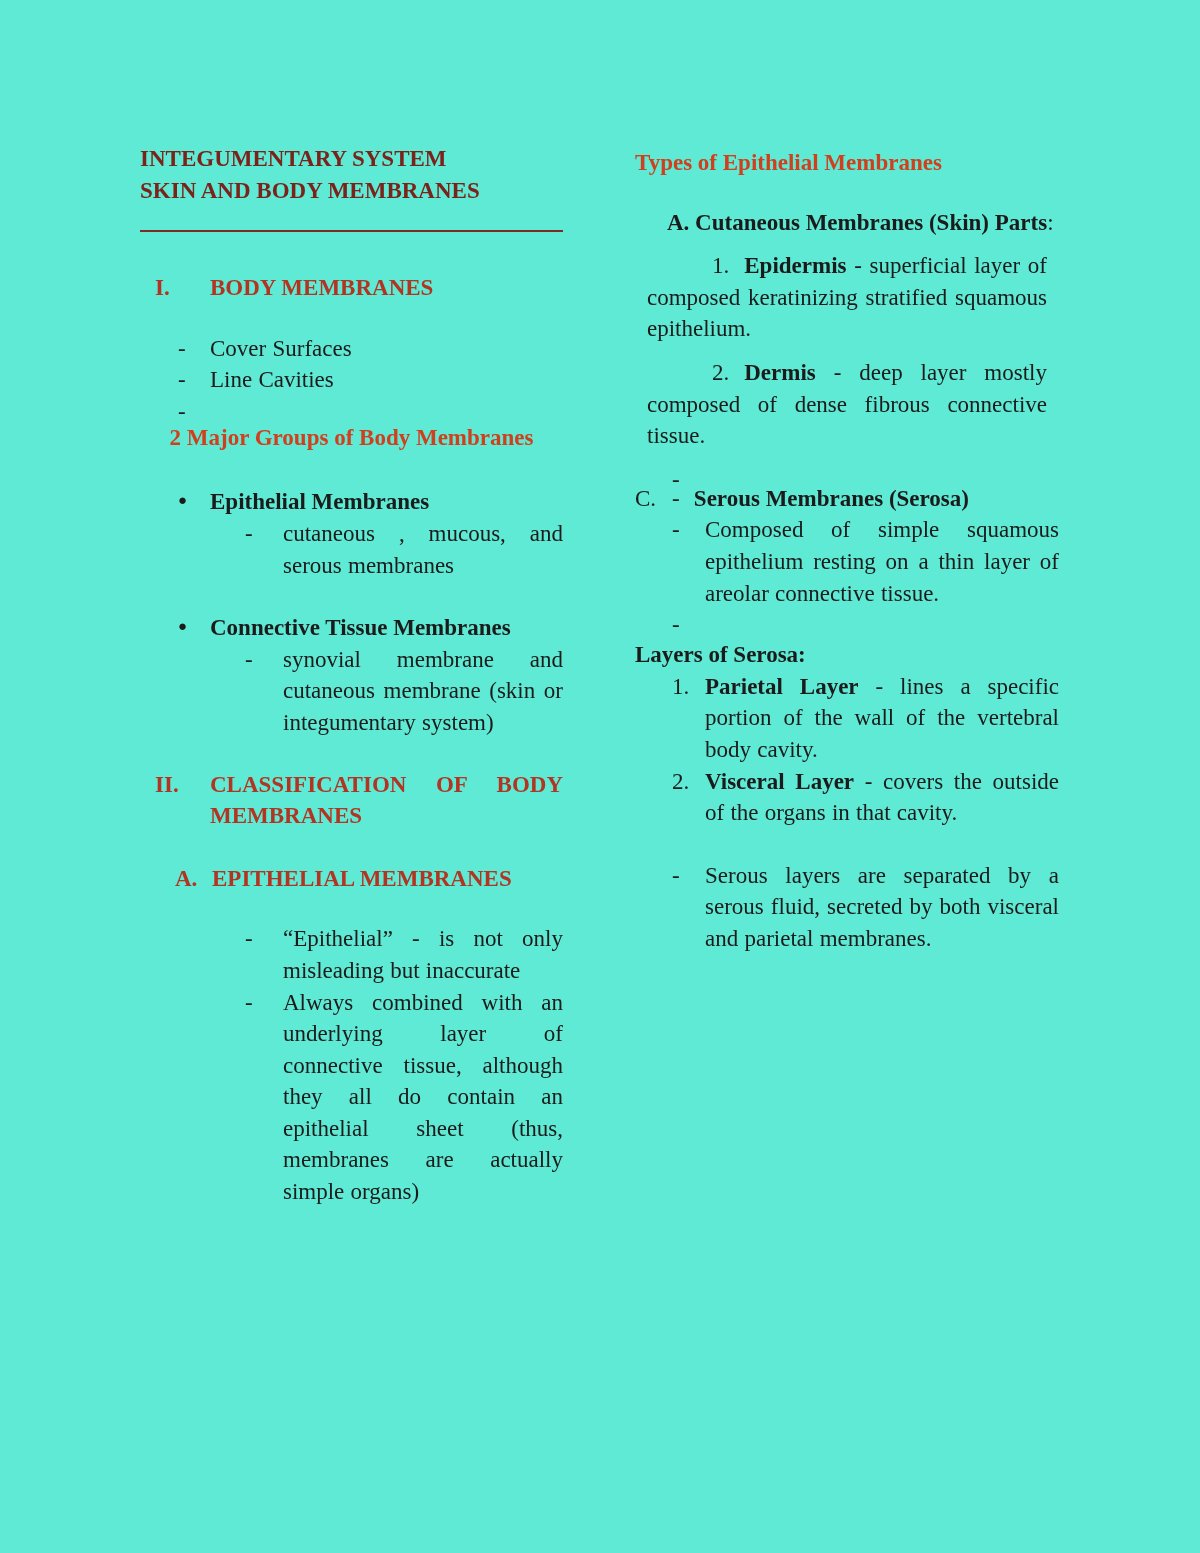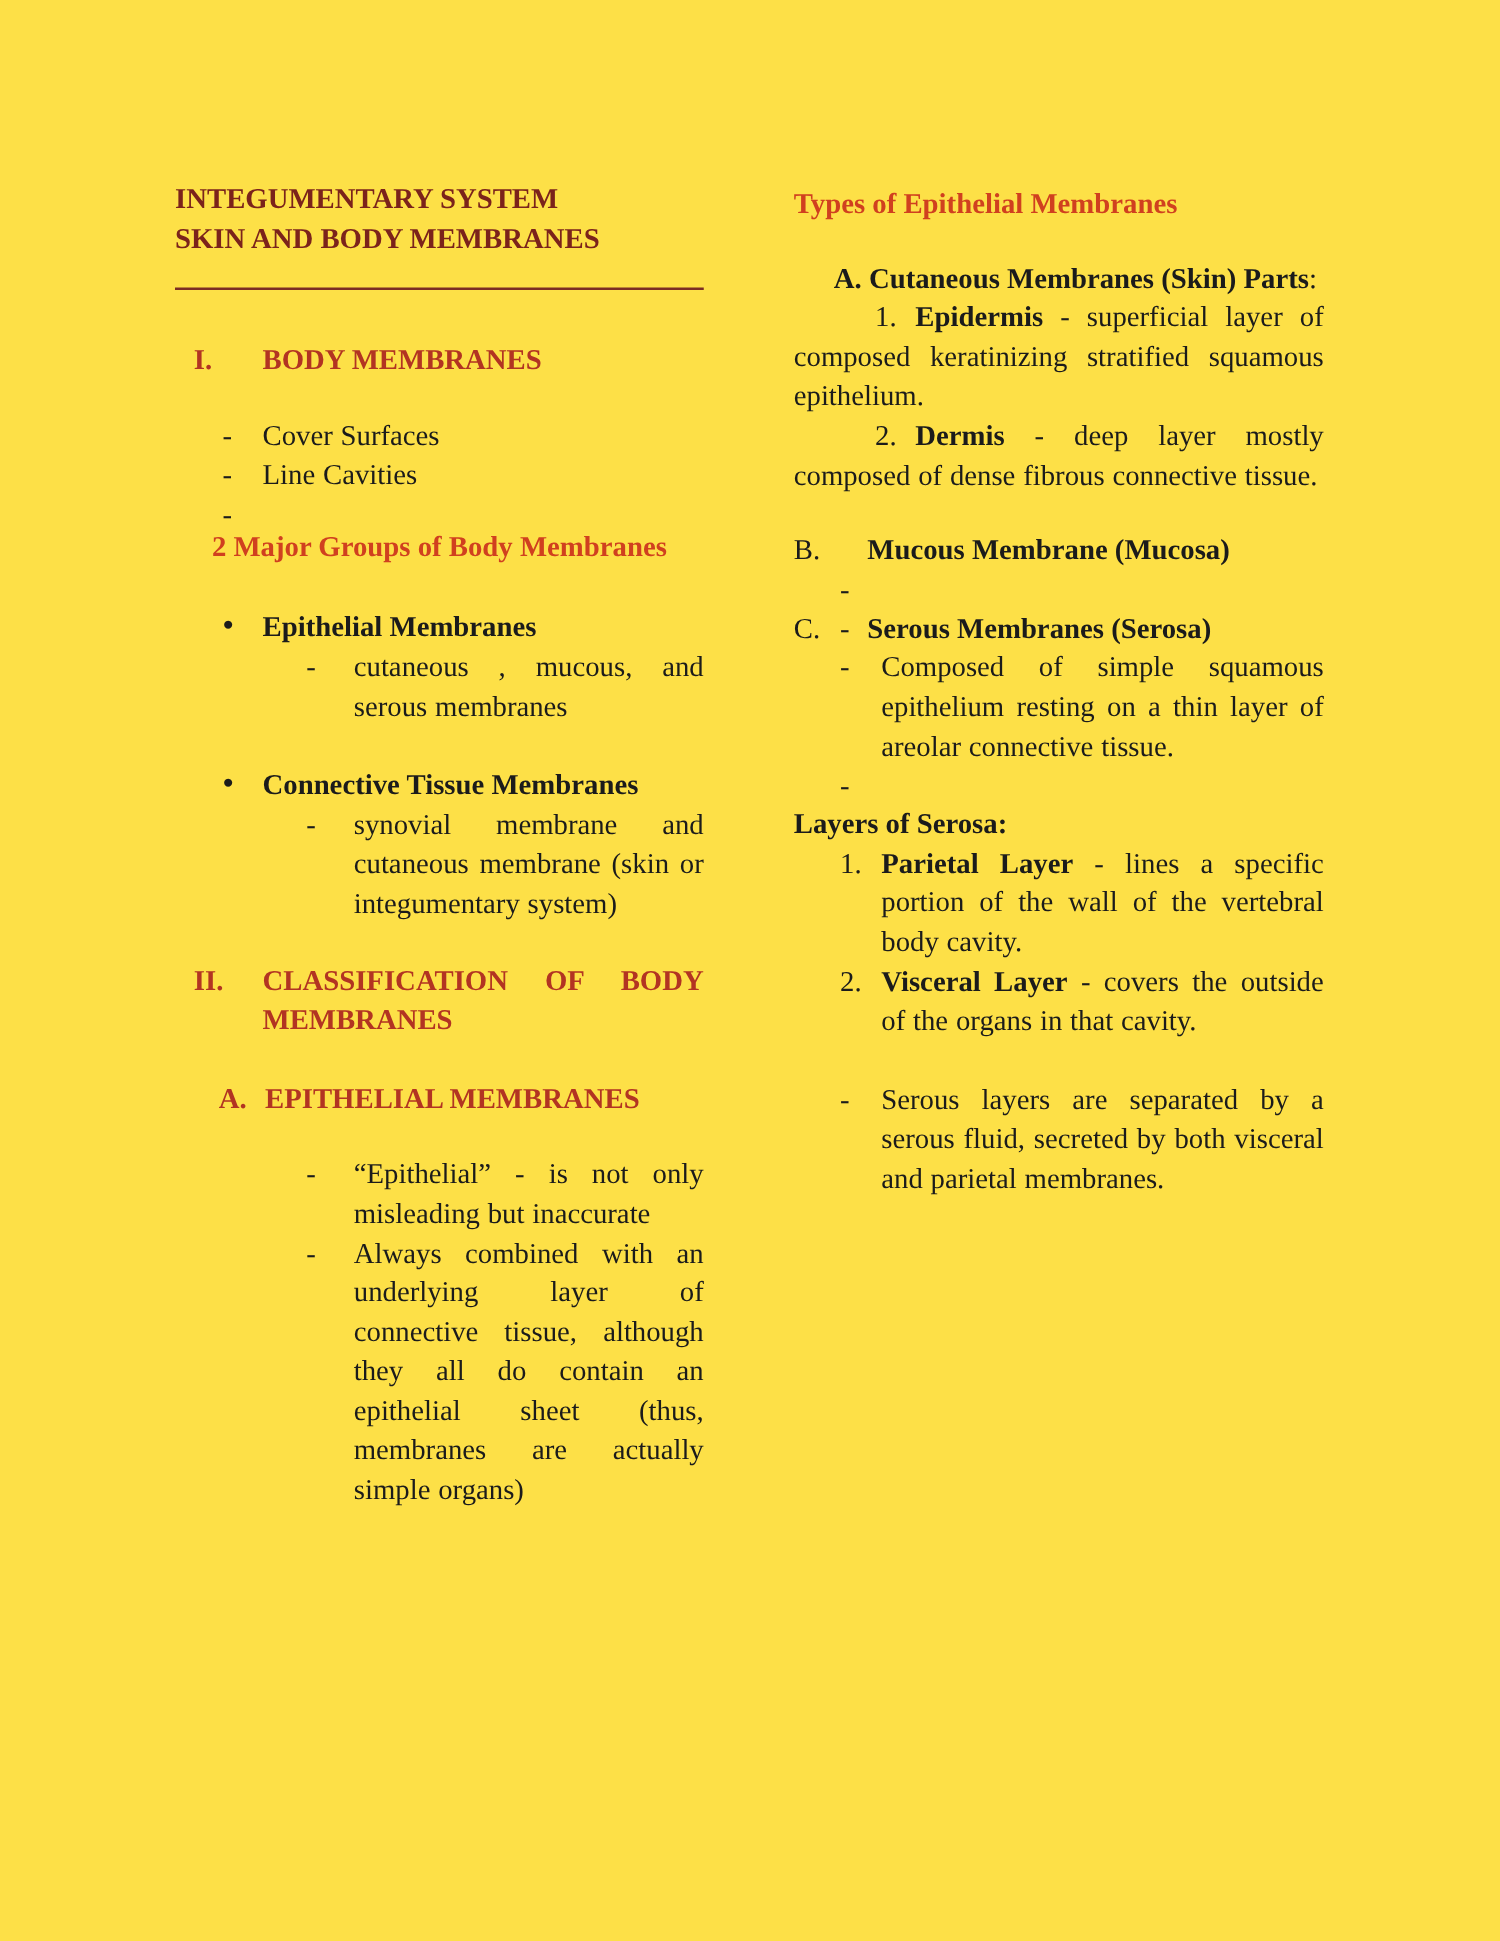--- a/index.html
+++ b/index.html
@@ -1,19 +1,19 @@
 <!DOCTYPE html>
 <html style="--c-maroon: #7B231B; --c-rule: #7B2D24; --c-red: #B23422; --c-orange: #D0401F; --c-body: #1B1B1B; --c-page-bg: #FFFFFF;"><head>
 <meta charset="utf-8">
 <style>
   html, body { margin:0; padding:0; background:#ffffff; }
   .page {
     position:relative;
     width:1200px; height:1553px;
-    background:#fde047;
+    background:#5eead4;
     font-family:"Liberation Serif","DejaVu Serif",serif;
     font-size:23px;
     line-height:31.6px;
     color:var(--c-body,#1b1b1b);
     overflow:hidden;
   }
   .col { position:absolute; top:0; }
   .col-left  { left:140px; top:143px; width:423px; }
   .col-right { left:635px; top:147px; width:424px; }
 
@@ -47,21 +47,21 @@
   .sub-dash .marker { position:absolute; left:105px; top:0; }
   .sub-dash .dtxt { text-align:justify; word-spacing:0.5px; }
 
   .h-groups { margin-top:26px; font-weight:bold;text-align:center; }
   .epi-list { margin-top:29px; }
 
   
   .r-head { font-weight:bold; }
   .sub-h { margin-top:28px; }
   .sub-h b { font-weight:bold;margin-left:32px; }
-  .num-para { margin:0; text-indent:65px; text-align:justify; word-spacing:0.5px; }
+  .num-para { margin:12px; text-indent:65px; text-align:justify; word-spacing:0.5px; }
   .num-para .pnum { padding-right:15px; }
   .r-dash + .r-dash-gap, .gap-top { margin-top:31px; }
   .r-dash .marker { left:37px; }
   .layers-head { margin-top:30px; font-weight:bold;font-family:Liberation Serif, serif; }
   .hang-item { position:relative; padding-left:70px; }
   .hang-item .hnum { position:absolute; left:37px; top:0; }
   .hang-item .htxt { text-align:justify; word-spacing:0.5px; }
   .note-dash { margin-top:31px; }
 </style>
 </head>
@@ -147,21 +147,20 @@
   <div class="col col-right">
 
     <div class="r-head orange">Types of Epithelial Membranes</div>
 
     <div class="sub-h"><b>A. Cutaneous Membranes (Skin) Parts</b><span>:</span></div>
 
     <p class="num-para"><span class="pnum">1.</span><b>Epidermis</b><span> - superficial layer of composed keratinizing stratified squamous epithelium.</span></p>
 
     <p class="num-para"><span class="pnum">2.</span><b>Dermis</b><span> - deep layer mostly composed of dense fibrous connective tissue.</span></p>
 
-    <div class="sub-h"><span>B. </span><b>Mucous Membrane (Mucosa)</b></div>
 
     <div class="dash-item r-dash">
       <span class="marker">-</span>
     </div>
     <div class="dash-item r-dash gap-top">
       <span class="marker">-</span>
     </div>
 
     <div class="sub-h"><span>C. </span><b>Serous Membranes (Serosa)</b></div>
 

